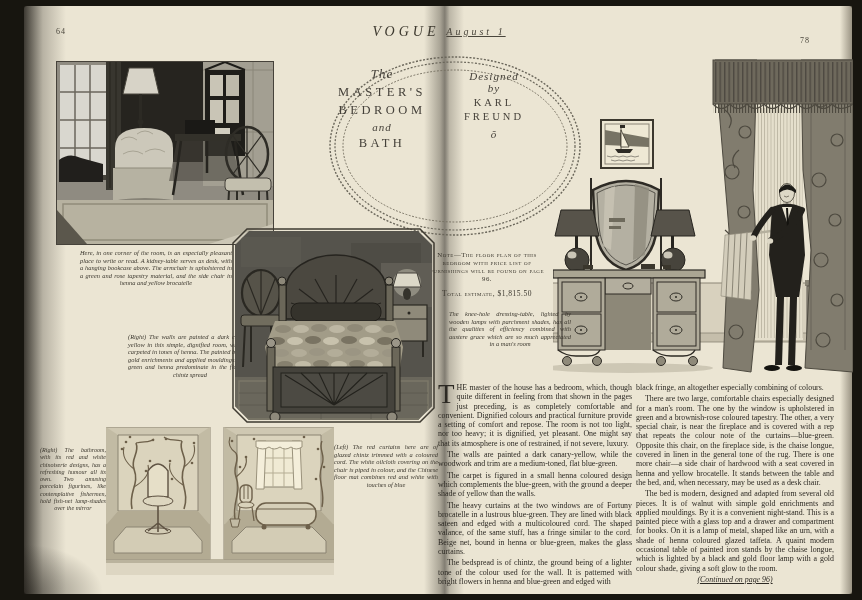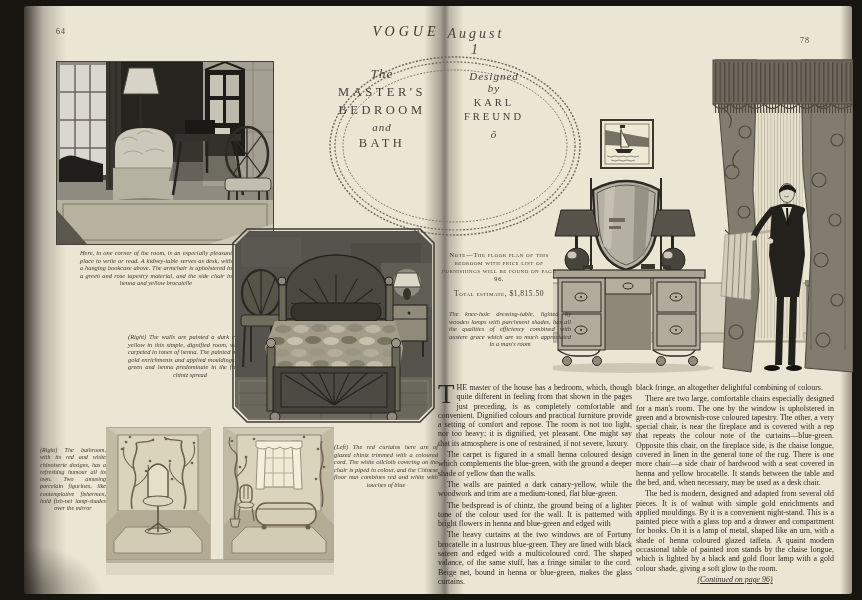--- a/index.html
+++ b/index.html
@@ -7,21 +7,21 @@
          font-family:"Liberation Serif", serif;color:#2e2b25;}
   #spread{position:absolute;left:24px;top:6px;width:828px;height:588px;background:#ebe5d3;border-radius:3px;}
   .shade{position:absolute;pointer-events:none;}
   #edgeL{left:0;top:0;width:42px;height:100%;background:linear-gradient(90deg,rgba(30,27,22,.85),rgba(30,27,22,.25) 45%,rgba(30,27,22,0));}
   #gutter{left:400px;top:0;width:40px;height:100%;background:linear-gradient(90deg,rgba(48,44,36,0),rgba(48,44,36,.35) 40%,rgba(25,22,18,.5) 52%,rgba(48,44,36,.25) 64%,rgba(48,44,36,0));}
   #edgeR{right:0;top:0;width:12px;height:100%;background:linear-gradient(270deg,rgba(100,93,78,.6),rgba(100,93,78,0));}
   #curlBL{left:0;bottom:0;width:80px;height:50px;background:radial-gradient(ellipse at 0% 100%,rgba(30,27,22,.55),rgba(30,27,22,0) 70%);}
   .abs{position:absolute;}
   .pgnum{font-size:8px;letter-spacing:1px;color:#4a463c;}
   .masthead{font-style:italic;font-size:14px;letter-spacing:4px;color:#3c382e;}
-  .issue{font-style:italic;font-size:14px;letter-spacing:3px;color:#4a463c;}
+  .issue{font-style:italic;font-size:10px;letter-spacing:3px;color:#4a463c;text-decoration:underline;}
   .oval-text{text-align:center;color:#45413a;}
   .script{font-style:italic;font-size:13px;letter-spacing:1px;}
   .script.sm{font-size:11px;}
   .caps{font-size:12.5px;letter-spacing:3.5px;margin:3px 0;}
   .caps.sm{font-size:10.5px;letter-spacing:3px;}
   .caption{font-style:italic;font-size:6.4px;line-height:7.6px;color:#3b372e;
            text-align:justify;text-align-last:center;}
   .note{font-variant:small-caps;font-size:6.8px;line-height:8px;letter-spacing:.5px;
         color:#3b372e;text-align:center;}
   .note-total{margin-top:6px;font-variant:small-caps;font-size:7.5px;letter-spacing:.5px;text-align:center;color:#3b372e;}
@@ -422,33 +422,33 @@
         <ellipse cx="200" cy="188" rx="3.2" ry="2.8" fill="#ddd8c6"></ellipse>
         <ellipse cx="217" cy="191" rx="3.2" ry="2.8" fill="#ddd8c6"></ellipse>
         <path d="M224,247 L231,247 L229,315 L222,315 Z" fill="#23211c"></path>
         <path d="M237,247 L244,247 L242,315 L235,315 Z" fill="#23211c"></path>
         <ellipse cx="219" cy="318" rx="8" ry="3" fill="#14130f"></ellipse>
         <ellipse cx="241" cy="318" rx="8" ry="3" fill="#14130f"></ellipse>
       </g>
     </svg>
   </div>
 
-  <div class="abs" style="left:440px;top:251px;width:118px;">
+  <div class="abs" style="left:428px;top:251px;width:118px;">
     <div class="note">Note—The floor plan of this bedroom with price list of furnishings will be found on page 96.</div>
     <div class="note-total">Total estimate, $1,815.50</div>
   </div>
 
   <div class="abs caption" style="left:449px;top:310px;width:122px;">The knee-hole dressing-table, lighted by wooden lamps with parchment shades, has all the qualities of efficiency combined with austere grace which are so much appreciated in a man's room</div>
 
   <div class="abs col" style="left:438px;top:383px;width:194px;">
     <p><span class="dropcap">T</span><span>HE master of the house has a bedroom, which, though quite different in feeling from that shown in the pages just preceding, is as completely comfortable and convenient. Dignified colours and practical furniture provide a setting of comfort and repose. The room is not too light, nor too heavy; it is dignified, yet pleasant. One might say that its atmosphere is one of restrained, if not severe, luxury.</span></p>
+    <p class="ind">The walls are painted a dark canary-yellow, while the woodwork and trim are a medium-toned, flat blue-green.</p>
     <p class="ind">The carpet is figured in a small henna coloured design which complements the blue-green, with the ground a deeper shade of yellow than the walls.</p>
-    <p class="ind">The walls are painted a dark canary-yellow, while the woodwork and trim are a medium-toned, flat blue-green.</p>
+    <p class="ind">The heavy curtains at the two windows are of Fortuny brocatelle in a lustrous blue-green. They are lined with black sateen and edged with a multicoloured cord. The shaped valance, of the same stuff, has a fringe similar to the cord. Beige net, bound in henna or blue-green, makes the glass curtains.</p>
     <p class="ind">The bedspread is of chintz, the ground being of a lighter tone of the colour used for the wall. It is patterned with bright flowers in henna and blue-green and edged with</p>
-    <p class="ind">The heavy curtains at the two windows are of Fortuny brocatelle in a lustrous blue-green. They are lined with black sateen and edged with a multicoloured cord. The shaped valance, of the same stuff, has a fringe similar to the cord. Beige net, bound in henna or blue-green, makes the glass curtains.</p>
   </div>
   <div class="abs col" style="left:636px;top:383px;width:198px;">
-    <p>black fringe, an altogether delightful combining of colours.</p>
+    <p>black fringe, an altogether especially combining of colours.</p>
     <p class="ind">There are two large, comfortable chairs especially designed for a man's room. The one by the window is upholstered in green and a brownish-rose coloured tapestry. The other, a very special chair, is near the fireplace and is covered with a rep that repeats the colour note of the curtains—blue-green. Opposite this chair, on the fireplace side, is the chaise longue, covered in linen in the general tone of the rug. There is one more chair—a side chair of hardwood with a seat covered in henna and yellow brocatelle. It stands between the table and the bed, and, when necessary, may be used as a desk chair.</p>
     <p class="ind">The bed is modern, designed and adapted from several old pieces. It is of walnut with simple gold enrichments and applied mouldings. By it is a convenient night-stand. This is a painted piece with a glass top and a drawer and compartment for books. On it is a lamp of metal, shaped like an urn, with a shade of henna coloured glazed taffeta. A quaint modern occasional table of painted iron stands by the chaise longue, which is lighted by a black and gold floor lamp with a gold colour shade, giving a soft glow to the room.</p>
     <p class="continued">(Continued on page 96)</p>
   </div>
 </div>
 
 </body></html>

